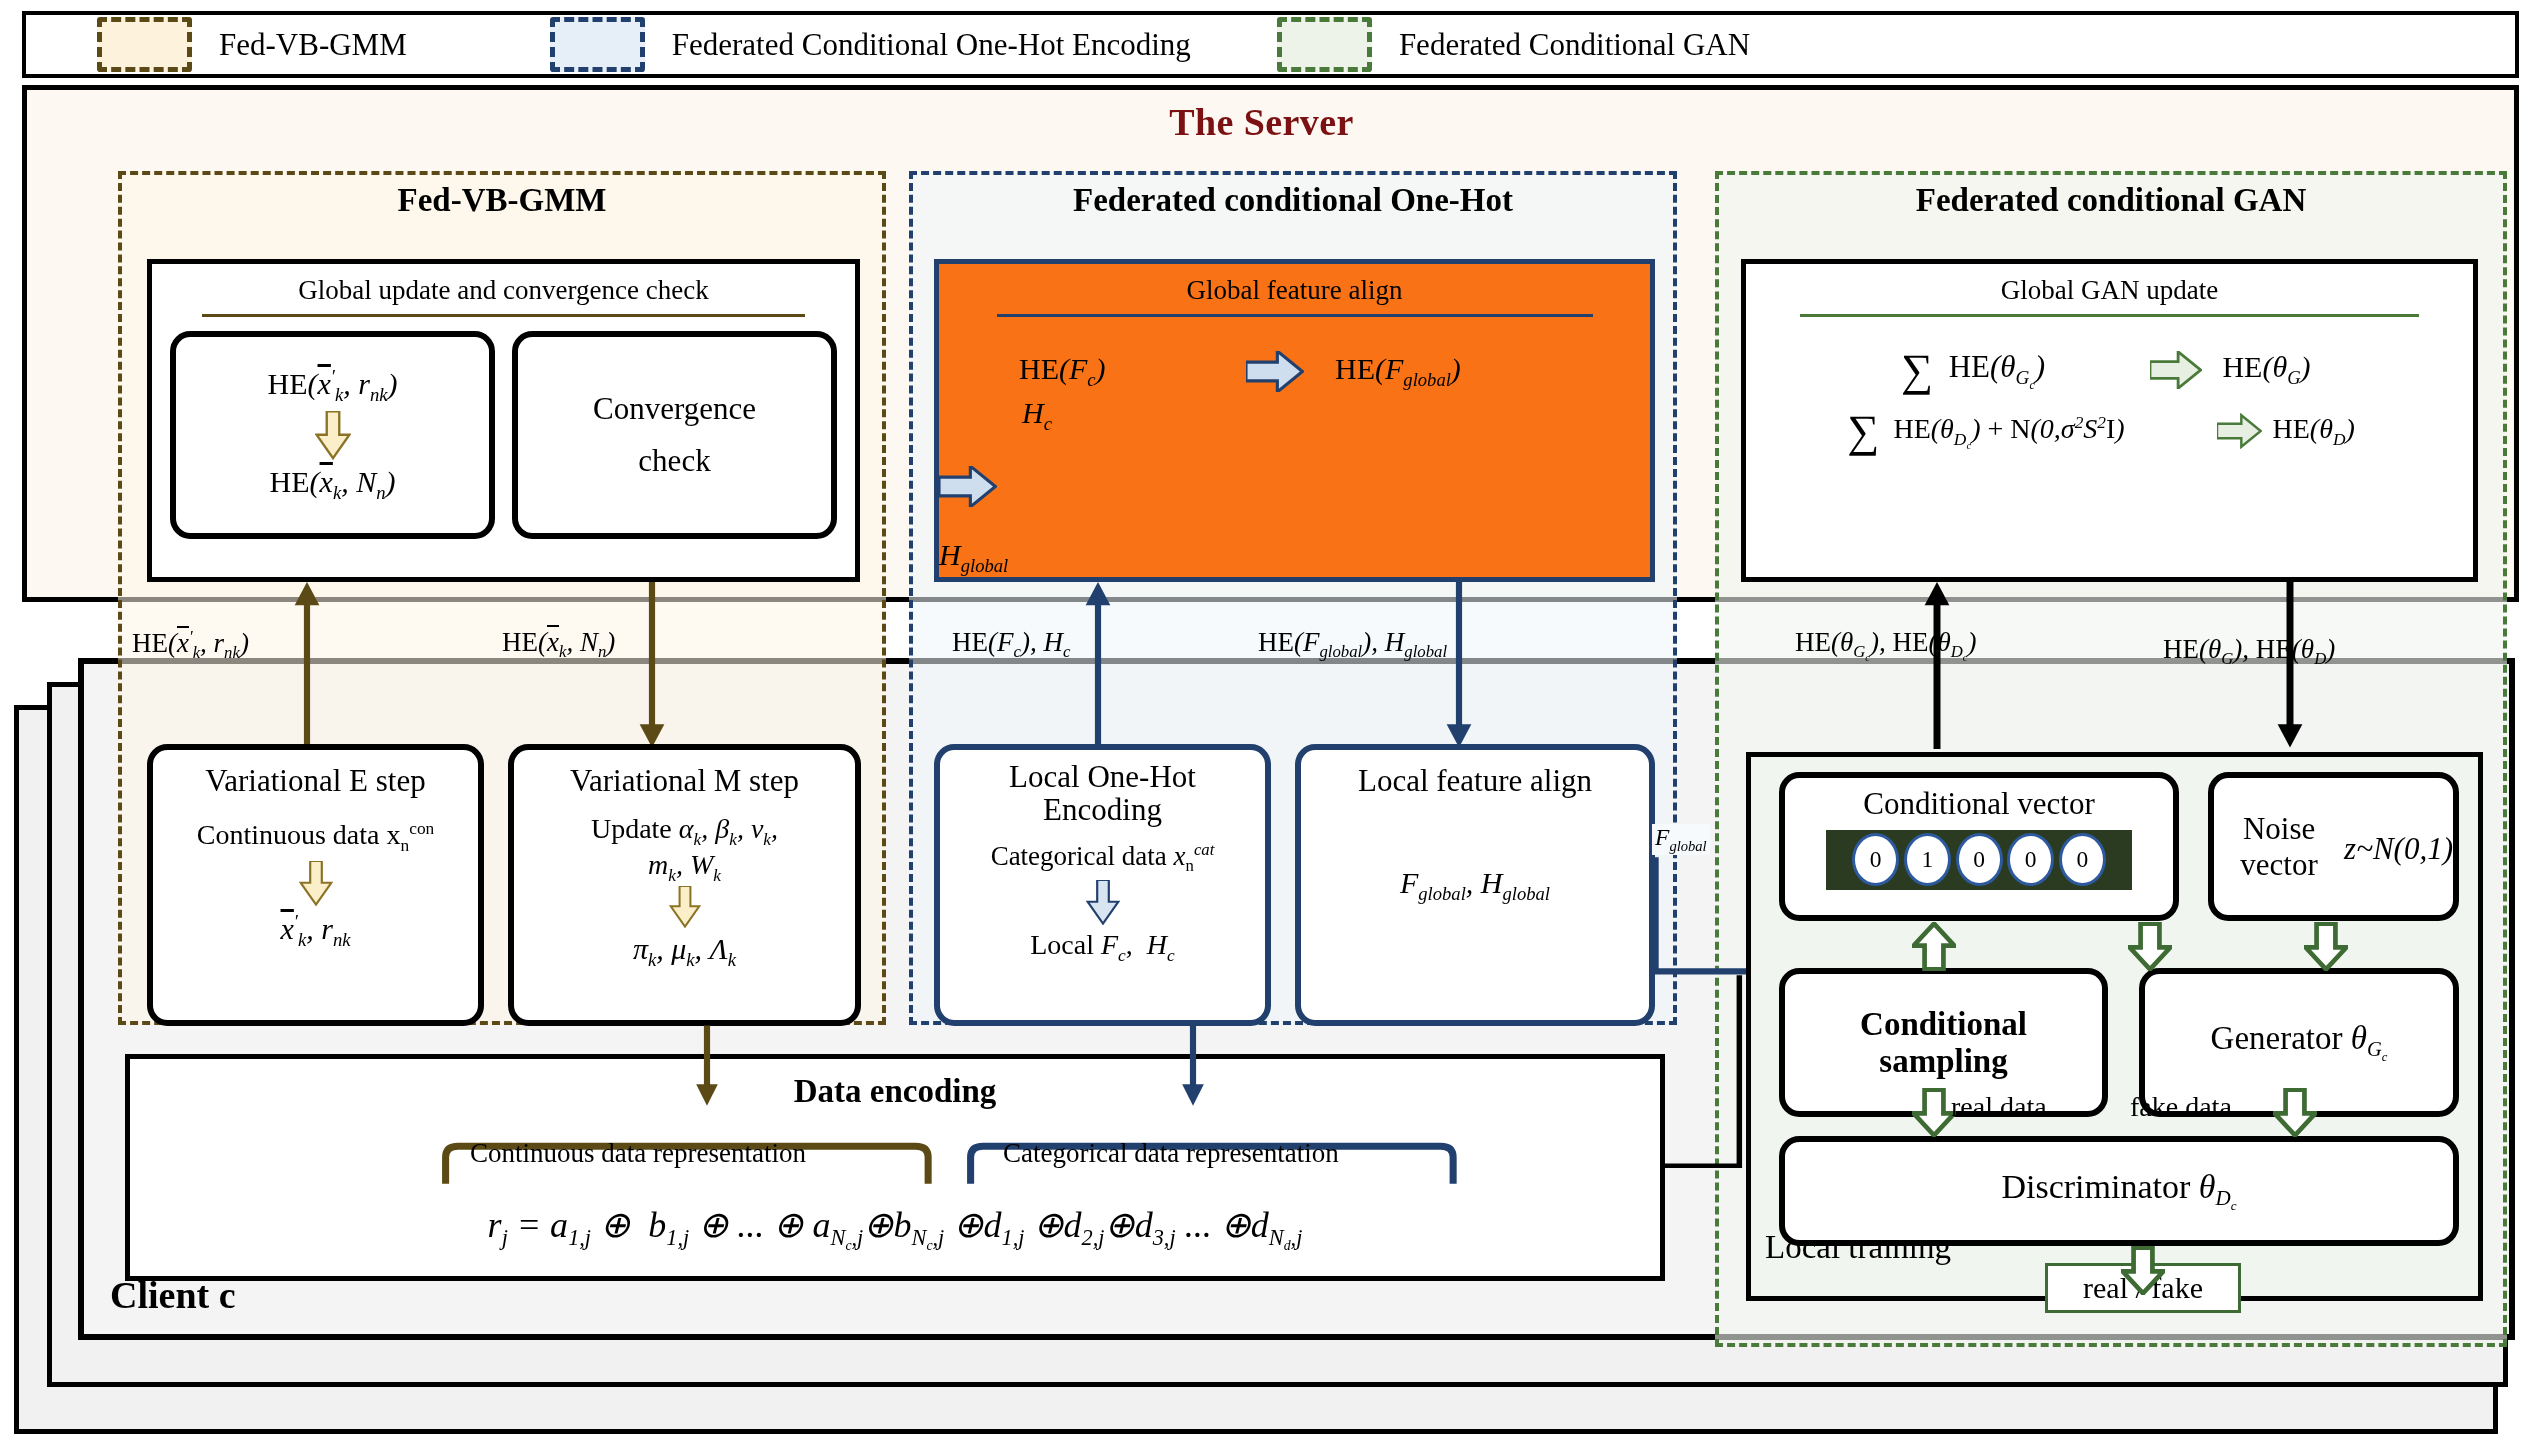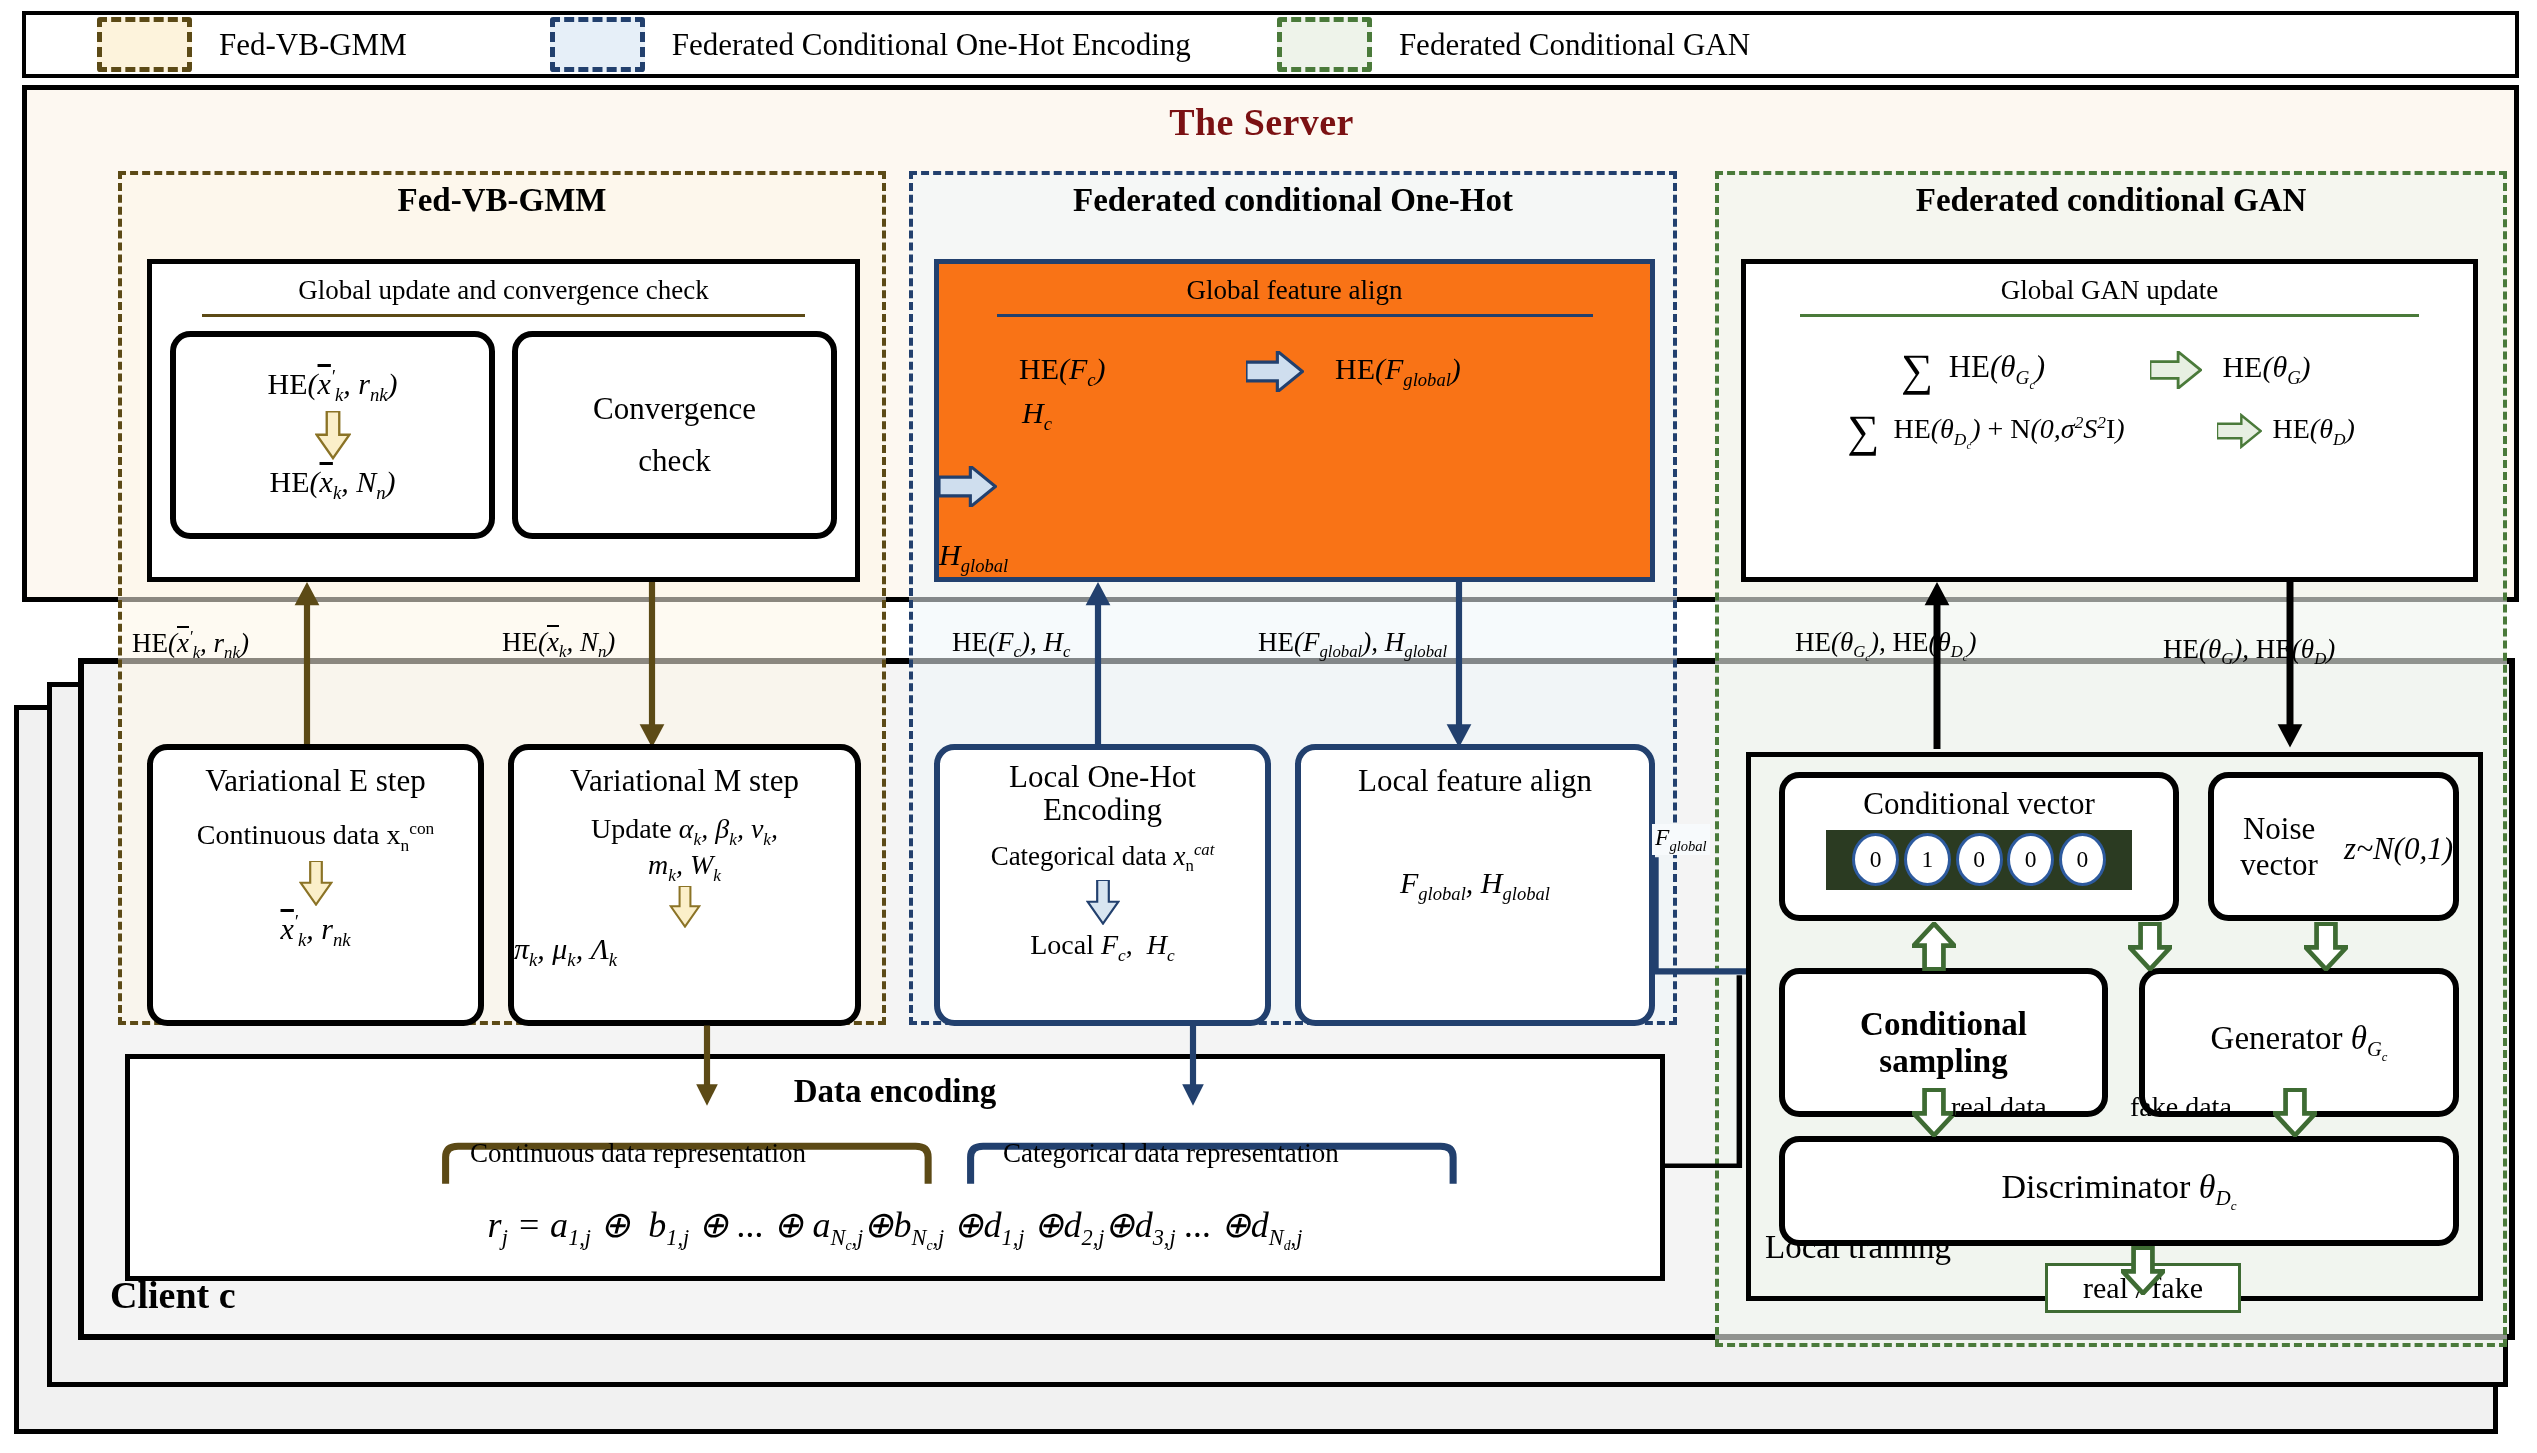--- a/index.html
+++ b/index.html
@@ -247,21 +247,21 @@
       <span class="mathu">Update</span> α<sub>k</sub>, β<sub>k</sub>, v<sub>k</sub>,
     </div>
     <div class="math" style="text-align:center;font-size:28px;">
       m<sub>k</sub>, W<sub>k</sub>
     </div>
     <div style="text-align:center;margin-top:0px;">
       <svg width="34" height="42" viewBox="0 0 46 62">
         <polygon points="15,0 31,0 31,30 44,30 23,60 2,30 15,30" fill="#fbefc9" stroke="#8b7326" stroke-width="3"></polygon>
       </svg>
     </div>
-    <div class="math" style="text-align:left;">
+    <div class="math" style="text-align:center;">
       π<sub>k</sub>, μ<sub>k</sub>, Λ<sub>k</sub>
     </div>
   </div>
 
   <div class="abs rbox-blue" style="left:934px;top:744px;width:337px;height:282px;padding-top:11px;">
     <div class="hdr" style="font-size:31px;line-height:1.05;">Local One-Hot</div>
     <div class="hdr" style="font-size:31px;line-height:1.05;">Encoding</div>
     <div style="text-align:center;font-size:27px;margin-top:14px;">
       Categorical data <i>x</i><sub style="font-style:normal;">n</sub><sup style="font-style:italic;">cat</sup>
     </div>

